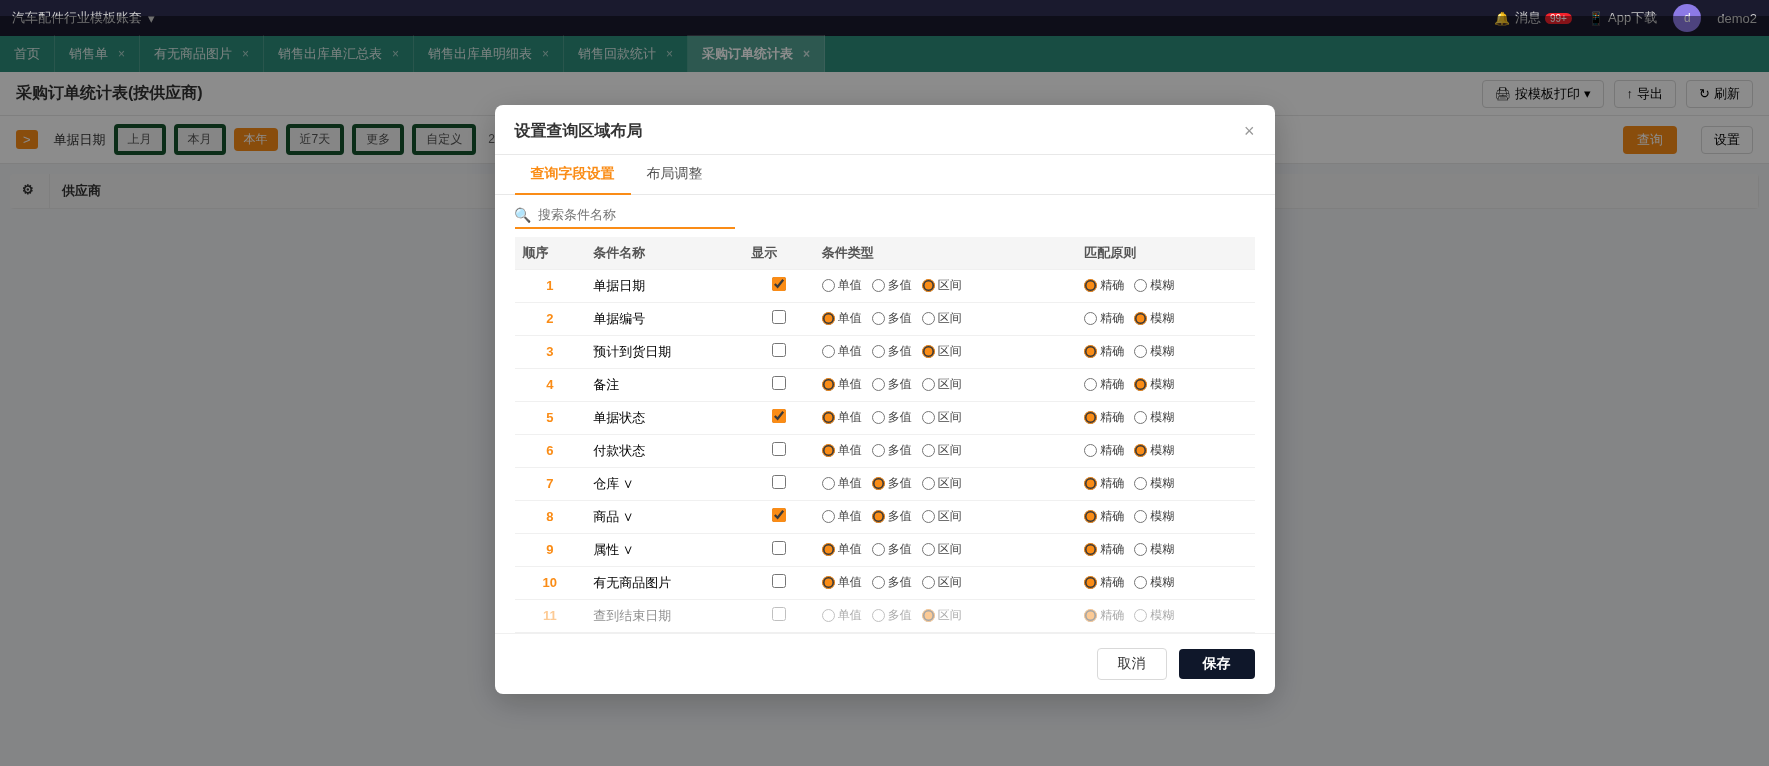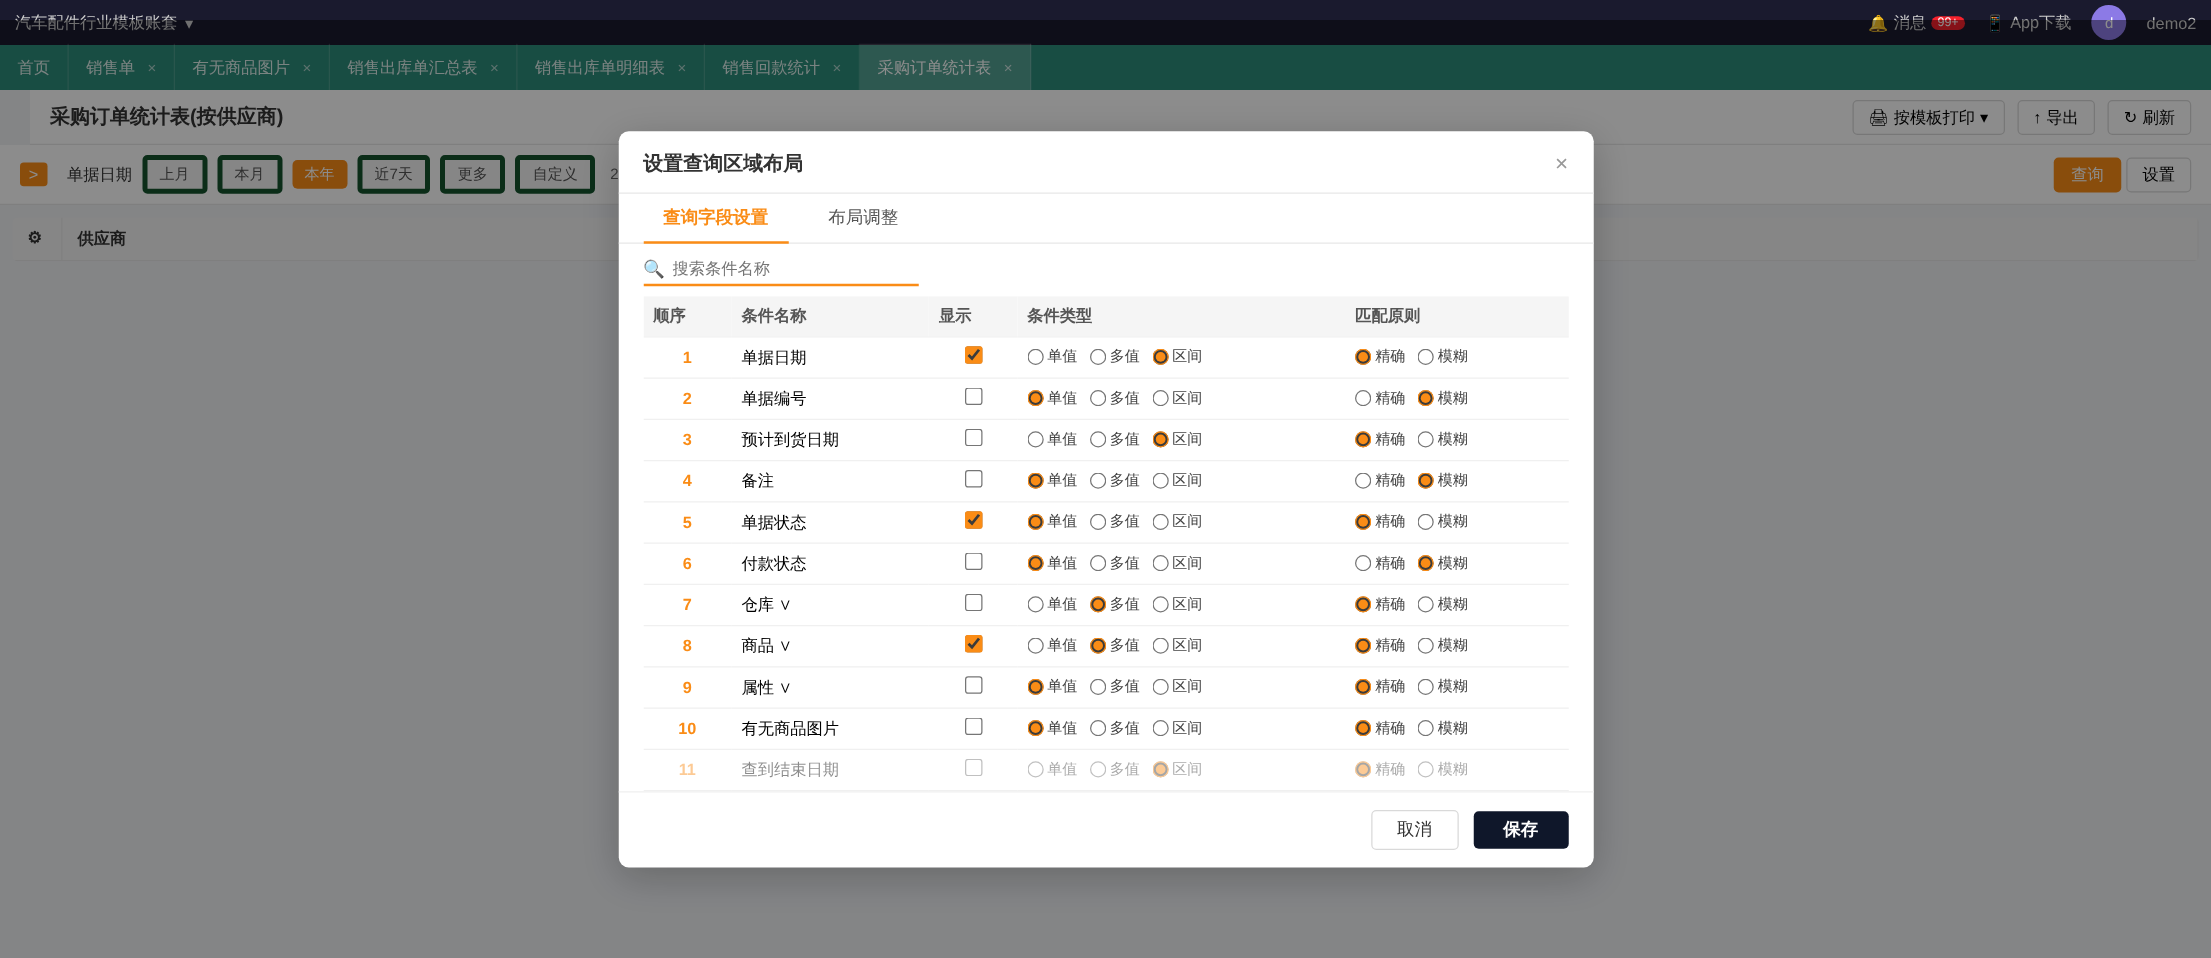--- a/index.html
+++ b/index.html
@@ -36,34 +36,33 @@
       align-items: center;
       gap: 6px;
       cursor: pointer;
       font-size: 13px;
       color: rgba(255,255,255,0.85);
       border-right: 1px solid rgba(255,255,255,0.15);
     }
     .tab-item.active {
       background: rgba(255,255,255,0.18);
       color: #fff;
-      font-weight: normal;
+      font-weight: bold;
     }
     .tab-item .close-x { font-size: 12px; opacity: 0.7; margin-left: 4px; }
 
     
     .page-title-bar {
       height: 44px;
       background: #fff;
       display: flex;
       align-items: center;
       justify-content: space-between;
       padding: 0 16px;
       border-bottom: 1px solid #e8e8e8;
-      margin-left: 24px;
     }
     .page-title { font-size: 16px; font-weight: bold; color: #333; }
     .title-actions { display: flex; align-items: center; gap: 10px; }
     .btn-outline { border: 1px solid #d9d9d9; background: #fff; padding: 4px 12px; border-radius: 4px; cursor: pointer; font-size: 13px; display: flex; align-items: center; gap: 4px; }
     .btn-orange { background: #fa8c16; border: none; color: #fff; padding: 4px 14px; border-radius: 4px; cursor: pointer; font-size: 13px; }
 
     
     .filter-bar {
       background: #fff;
       padding: 8px 16px;
@@ -118,21 +117,21 @@
       padding: 16px 20px 12px 20px;
       border-bottom: 1px solid #e8e8e8;
     }
     .dialog-title { font-size: 16px; font-weight: bold; color: #333; }
     .dialog-close { cursor: pointer; color: #999; font-size: 18px; line-height: 1; }
 
     .dialog-tabs {
       display: flex;
       padding: 0 20px;
       border-bottom: 1px solid #e8e8e8;
-      gap: 16px;
+      gap: 0;
     }
     .dialog-tab {
       padding: 10px 16px;
       cursor: pointer;
       font-size: 14px;
       color: #555;
       border-bottom: 2px solid transparent;
       margin-bottom: -1px;
     }
     .dialog-tab.active {
@@ -300,21 +299,21 @@
 <div class="filter-bar">
   <button class="expand-btn">&gt;</button>
   <span style="font-size:13px;color:#333;">单据日期</span>
   <button class="filter-btn">上月</button>
   <button class="filter-btn">本月</button>
   <button class="filter-btn-orange">本年</button>
   <button class="filter-btn">近7天</button>
   <button class="filter-btn">更多</button>
   <button class="filter-btn">自定义</button>
   <span class="filter-date">2023-01-01 至 2023-12-31</span>
-  <div style="margin-left:auto;display:flex;gap:4px;">
+  <div style="margin-left:auto;display:flex;gap:24px;">
     <button class="btn-orange">查询</button>
     <button class="btn-outline">设置</button>
   </div>
 </div>
 
 <div class="table-area">
   <div class="table-header-row">
     <div class="th">⚙</div>
     <div class="th">供应商</div>
     <div class="th">供应商</div>

